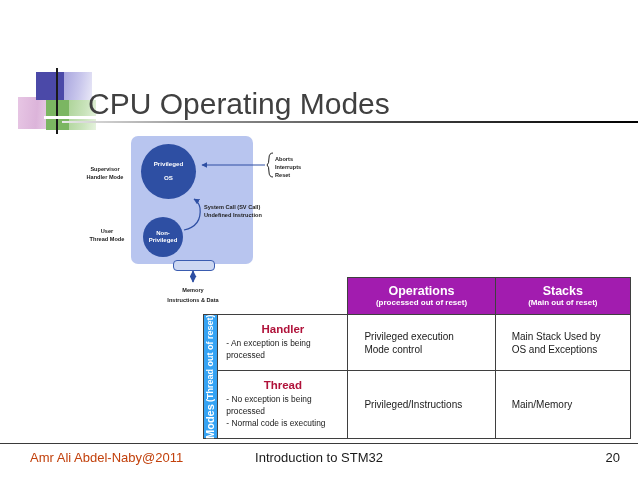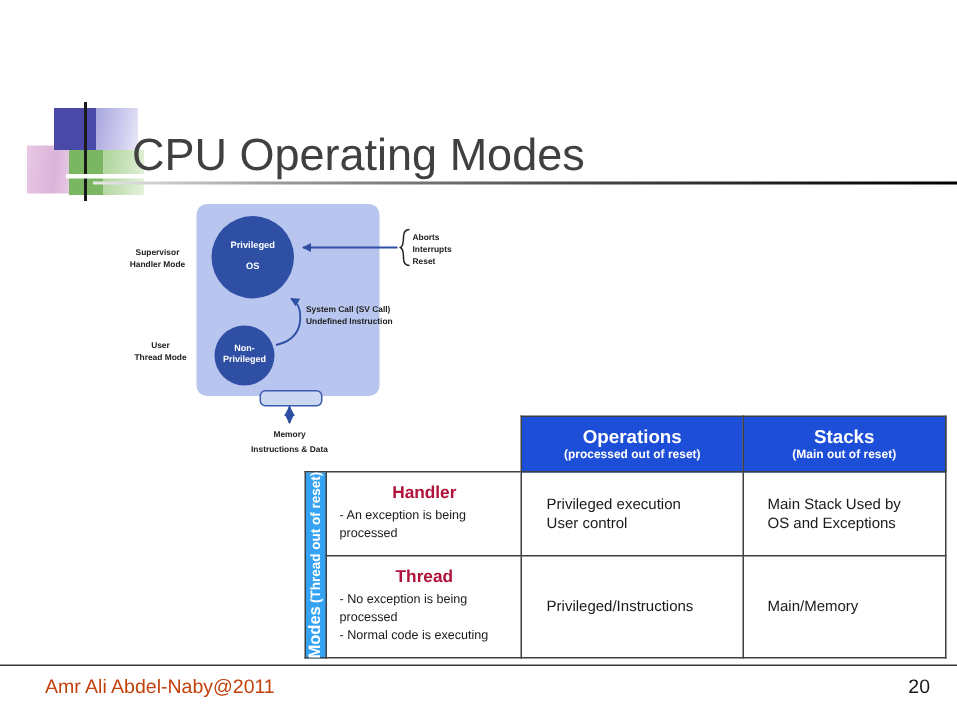--- a/index.html
+++ b/index.html
@@ -209,21 +209,21 @@
   .cell-blank {
     border: none !important;
     background: transparent;
     width: 14px;
   }
   .cell-blank2 {
     border: none !important;
     background: transparent;
   }
   .hdr-cell {
-    background: #1d4ed8;
+    background: #a21caf;
     color: #ffffff;
     text-align: center;
     padding: 5px 4px 6px 4px !important;
   }
   .hdr-title {
     font-size: 12.5px;
     font-weight: bold;
     line-height: 1.15;
   }
   .hdr-sub {
@@ -413,21 +413,21 @@
         <span class="modes-axis-main">Modes</span>
         <span class="modes-axis-sub">(Thread out of reset)</span>
       </div>
     </td>
     <td class="mode-cell">
       <div class="mode-name">Handler</div>
       <div class="mode-bullets">- An exception is being processed</div>
     </td>
     <td class="val-cell">
       <div>Privileged execution</div>
-      <div>User control</div>
+      <div>Mode control</div>
     </td>
     <td class="val-cell">
       <div>Main Stack Used by</div>
       <div>OS and Exceptions</div>
     </td>
   </tr>
 
   <tr>
     <td class="mode-cell">
       <div class="mode-name">Thread</div>
@@ -442,14 +442,15 @@
     <td class="val-cell">
       <div>Main/Memory</div>
     </td>
   </tr>
 </tbody>
   </table>
 
 <div id="footer-rule"></div>
 <div id="footer">
   <div id="footer-author">Amr Ali Abdel-Naby@2011</div>
+  <div id="footer-center">Introduction to STM32</div>
   <div id="footer-page">20</div>
 </div>
 
 </body></html>

